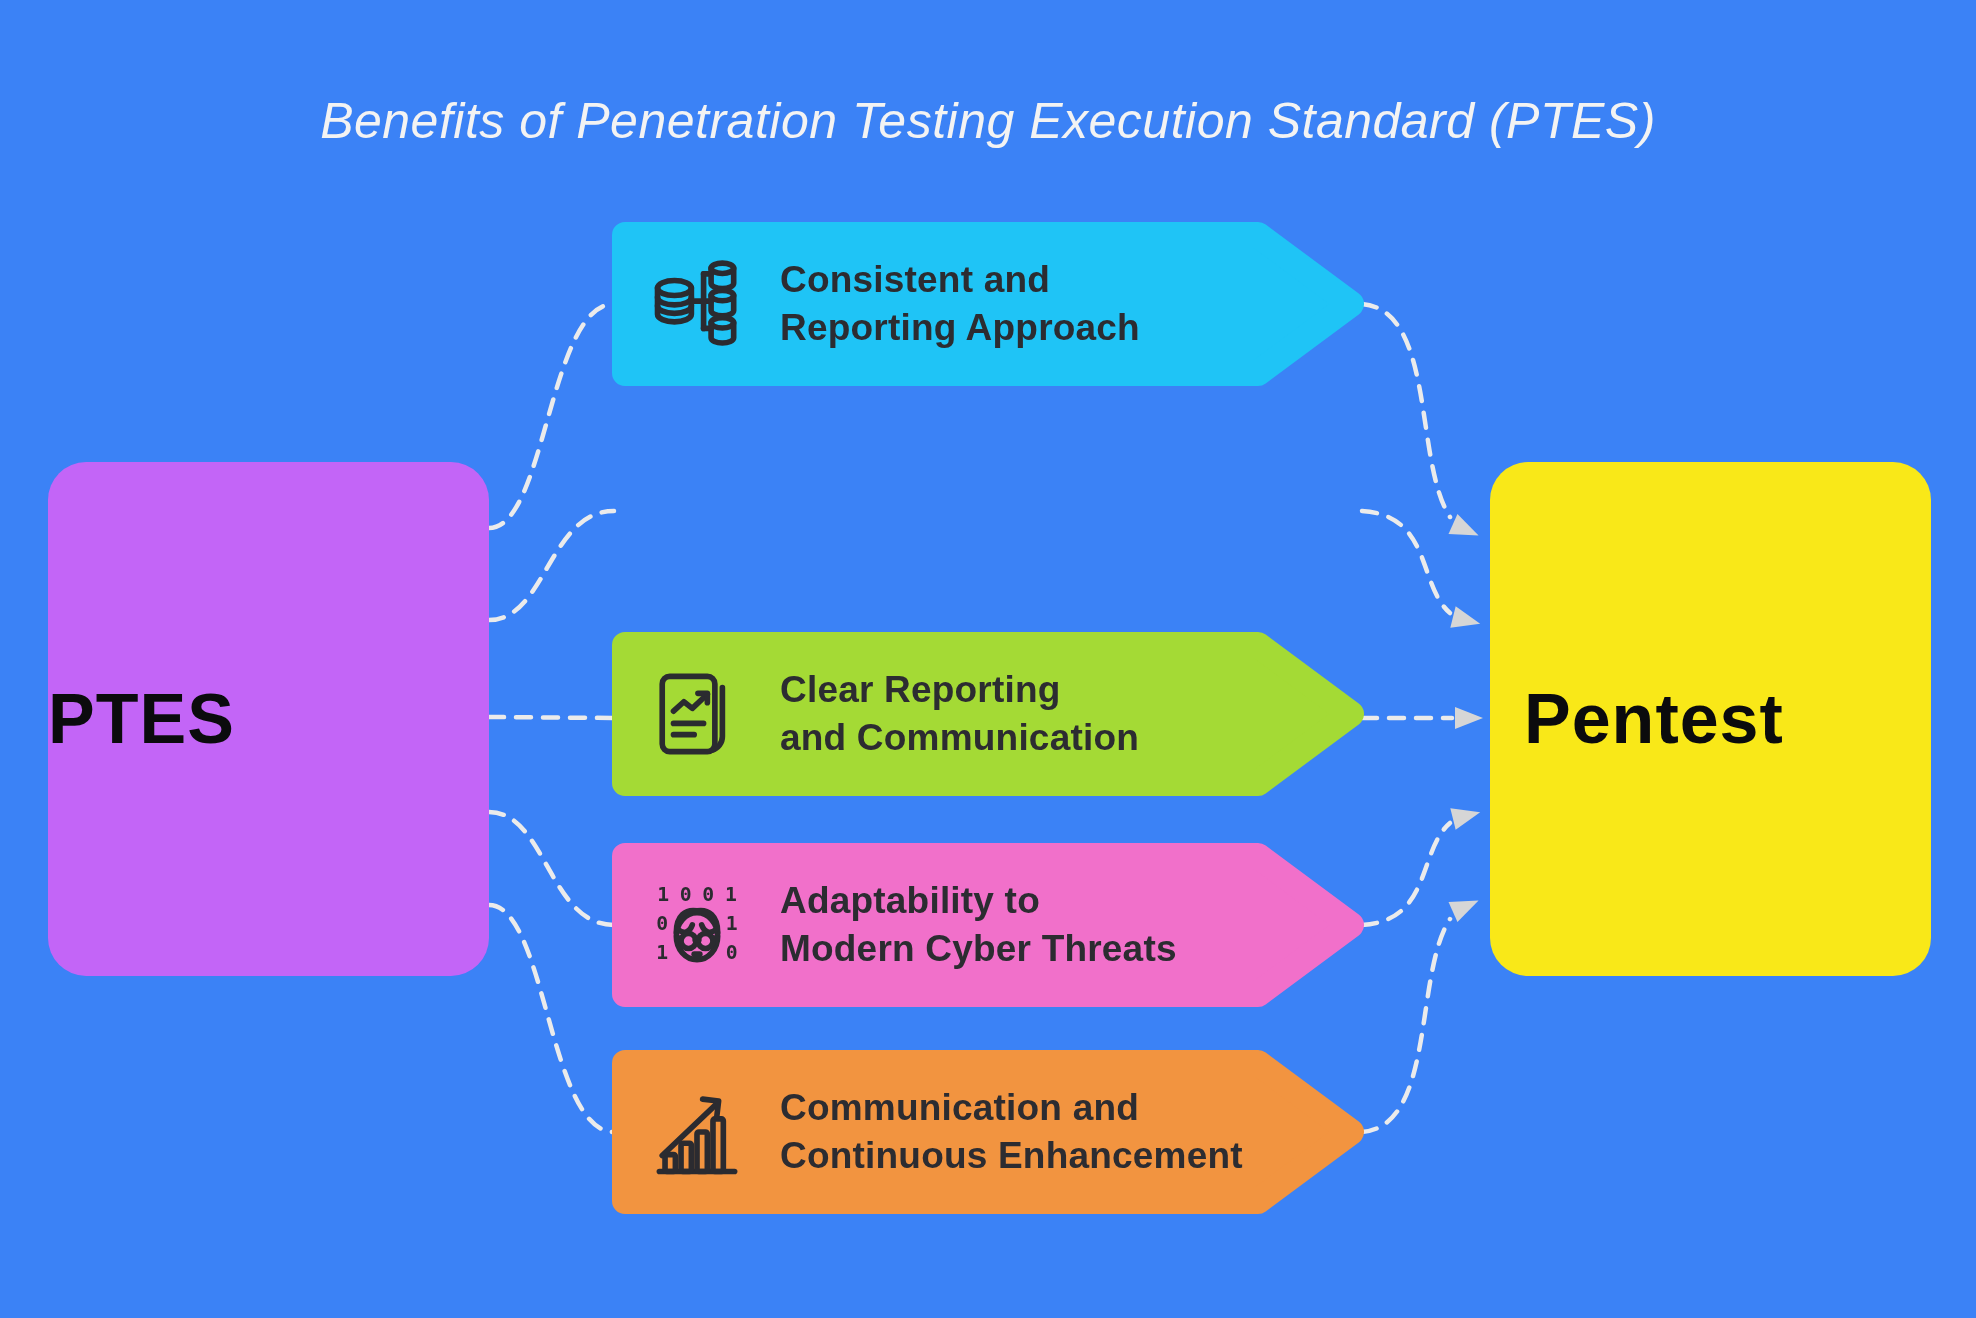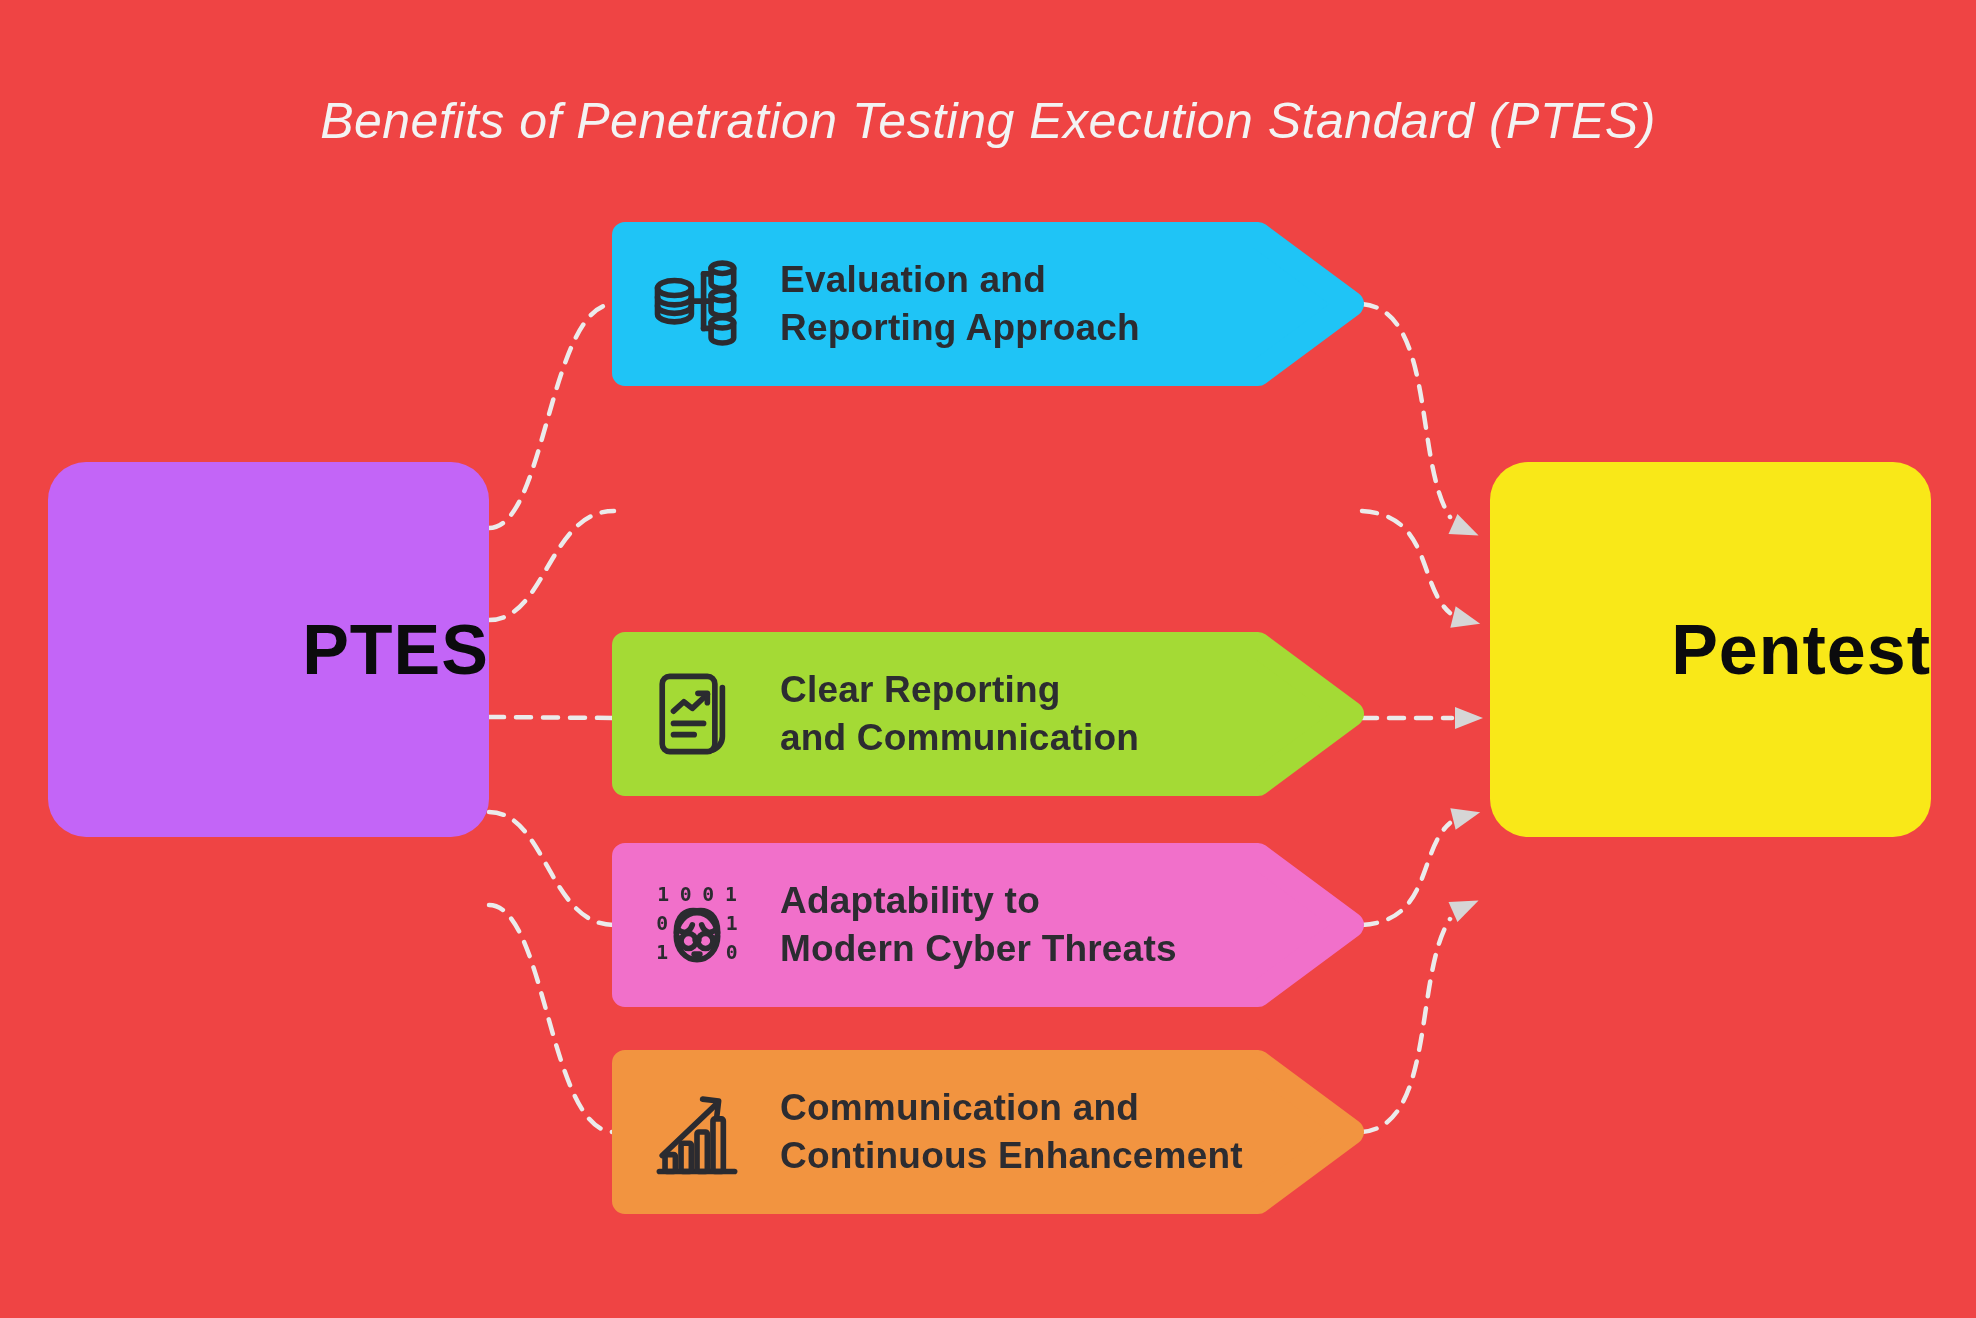--- a/index.html
+++ b/index.html
@@ -22,22 +22,22 @@
   .wires {
     position: absolute; inset: 0; width: 1976px; height: 1318px;
     z-index: 1;
   }
   .wire-group {
     fill: none; stroke-width: 4.5;
     stroke-dasharray: 15 12; stroke-linecap: round;
   }
   
   .node {
-    position: absolute; width: 441px; height: 375px; top: 462px;
-    border-radius: 38px; display: flex; align-items: center; justify-content: flex-end;
+    position: absolute; width: 441px; height: 514px; top: 462px;
+    border-radius: 38px; display: flex; align-items: center; justify-content: flex-start;
     z-index: 2;
   }
   .node-ptes { left: 48px; }
   .node-pentest { left: 1490px; }
   .node-label {
     font-size: 70px; font-weight: 800; letter-spacing: 1px; color: #0b0b0d;
   }
   
   .benefit {
     position: absolute; left: 612px; width: 752px; height: 164px;
@@ -62,21 +62,21 @@
     font-size: 21px; font-weight: 700; stroke: none;
   }
   .label {
     font-size: 37px; font-weight: 700; line-height: 1.3;
     letter-spacing: 0.2px; color: #2c2c31;
   }
 </style>
 </head>
 <body>
 
-<div class="canvas" style="background: #ef4444;">
+<div class="canvas" style="background: #3b82f6;">
 
   <h1 class="title" style="color: rgb(243, 243, 243);">Benefits of Penetration Testing Execution Standard (PTES)</h1>
 
   <svg class="wires" viewBox="0 0 1976 1318" aria-hidden="true">
     <g class="wire-group" stroke="#ebebeb">
       <path d="M489,528 C546,528 549,304 614,304"></path>
       <path d="M489,620 C546,620 549,511 614,511"></path>
       <path d="M489,717 L614,718"></path>
       <path d="M489,812 C546,812 549,925 614,925"></path>
       <path d="M489,905 C546,905 549,1132 614,1132"></path>
@@ -124,21 +124,21 @@
             <ellipse cx="77" cy="12" rx="12" ry="5.5"></ellipse>
             <path d="M65,12 V28 a12,5.5 0 0 0 24,0 V12"></path>
             <ellipse cx="77" cy="41" rx="12" ry="5.5"></ellipse>
             <path d="M65,41 V57 a12,5.5 0 0 0 24,0 V41"></path>
             <ellipse cx="77" cy="70" rx="12" ry="5.5"></ellipse>
             <path d="M65,70 V86 a12,5.5 0 0 0 24,0 V70"></path>
           </g>
         </svg>
       </span>
       <div class="label" style="color: rgb(44, 44, 49);">
-        <span>Evaluation and</span><br>
+        <span>Consistent and</span><br>
         <span>Reporting Approach</span>
       </div>
     </div>
   </div>
 
 
   <div class="benefit" style="top:632px">
     <svg class="shape" viewBox="0 0 752 164" aria-hidden="true">
       <g fill="#a4da35">
         <path d="M13,13 H646 L739,82 L646,151 H13 Z" stroke="#a4da35"></path>

